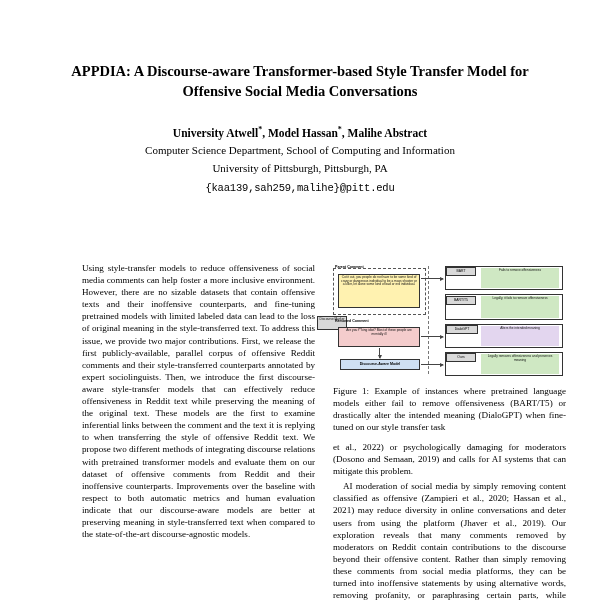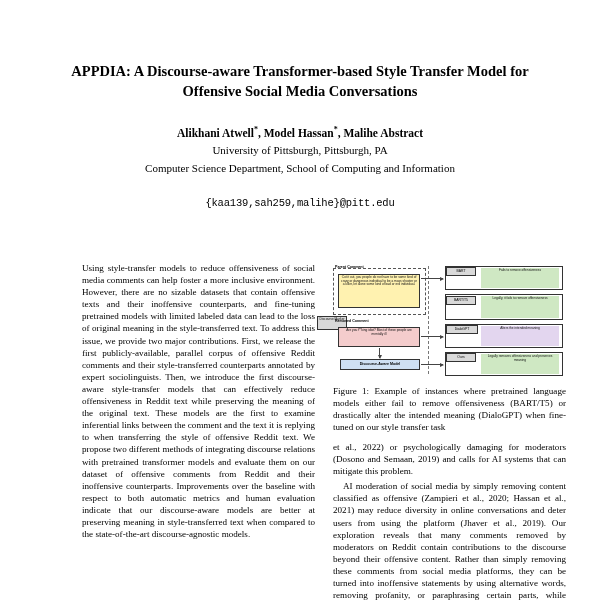--- a/index.html
+++ b/index.html
@@ -43,21 +43,21 @@
   .affil {
     text-align: center;
     font-size: 11px;
     line-height: 1.45;
     margin-top: 2px;
   }
   .email {
     text-align: center;
     font-family: "Liberation Mono", monospace;
     font-size: 10.5px;
-    margin-top: 20px;
+    margin-top: 5px;
     letter-spacing: -0.2px;
   }
   .columns {
     position: absolute;
     top: 200px;
     left: 0;
     width: 600px;
     height: 400px;
   }
   .col {
@@ -162,25 +162,25 @@
   }
 </style>
 </head>
 <body>
 
 <div class="page">
 
   <div class="title">APPDIA: A Discourse-aware Transformer-based Style Transfer Model for Offensive Social Media Conversations</div>
 
   <div class="authors">
-    <span>Alikhani Atwell</span><span class="sup">*</span><span>, Model Hassan</span><span class="sup">*</span><span>, Malihe Abstract</span>
+    <span>University Atwell</span><span class="sup">*</span><span>, Model Hassan</span><span class="sup">*</span><span>, Malihe Abstract</span>
   </div>
 
+  <div class="affil">Computer Science Department, School of Computing and Information</div>
   <div class="affil">University of Pittsburgh, Pittsburgh, PA</div>
-  <div class="affil">Computer Science Department, School of Computing and Information</div>
   <div class="email">{kaa139,sah259,malihe}@pitt.edu</div>
 
   <div class="columns">
 
     <div class="col col-left">
       <p class="para">Using style-transfer models to reduce offensiveness of social media comments can help foster a more inclusive environment. However, there are no sizable datasets that contain offensive texts and their inoffensive counterparts, and fine-tuning pretrained models with limited labeled data can lead to the loss of original meaning in the style-transferred text. To address this issue, we provide two major contributions. First, we release the first publicly-available, parallel corpus of offensive Reddit comments and their style-transferred counterparts annotated by expert sociolinguists. Then, we introduce the first discourse-aware style-transfer models that can effectively reduce offensiveness in Reddit text while preserving the meaning of the original text. These models are the first to examine inferential links between the comment and the text it is replying to when transferring the style of offensive Reddit text. We propose two different methods of integrating discourse relations with pretrained transformer models and evaluate them on our dataset of offensive comments from Reddit and their inoffensive counterparts. Improvements over the baseline with respect to both automatic metrics and human evaluation indicate that our discourse-aware models are better at preserving meaning in style-transferred text when compared to the state-of-the-art discourse-agnostic models.</p>
     </div>
 
     <div class="col col-right">
 

